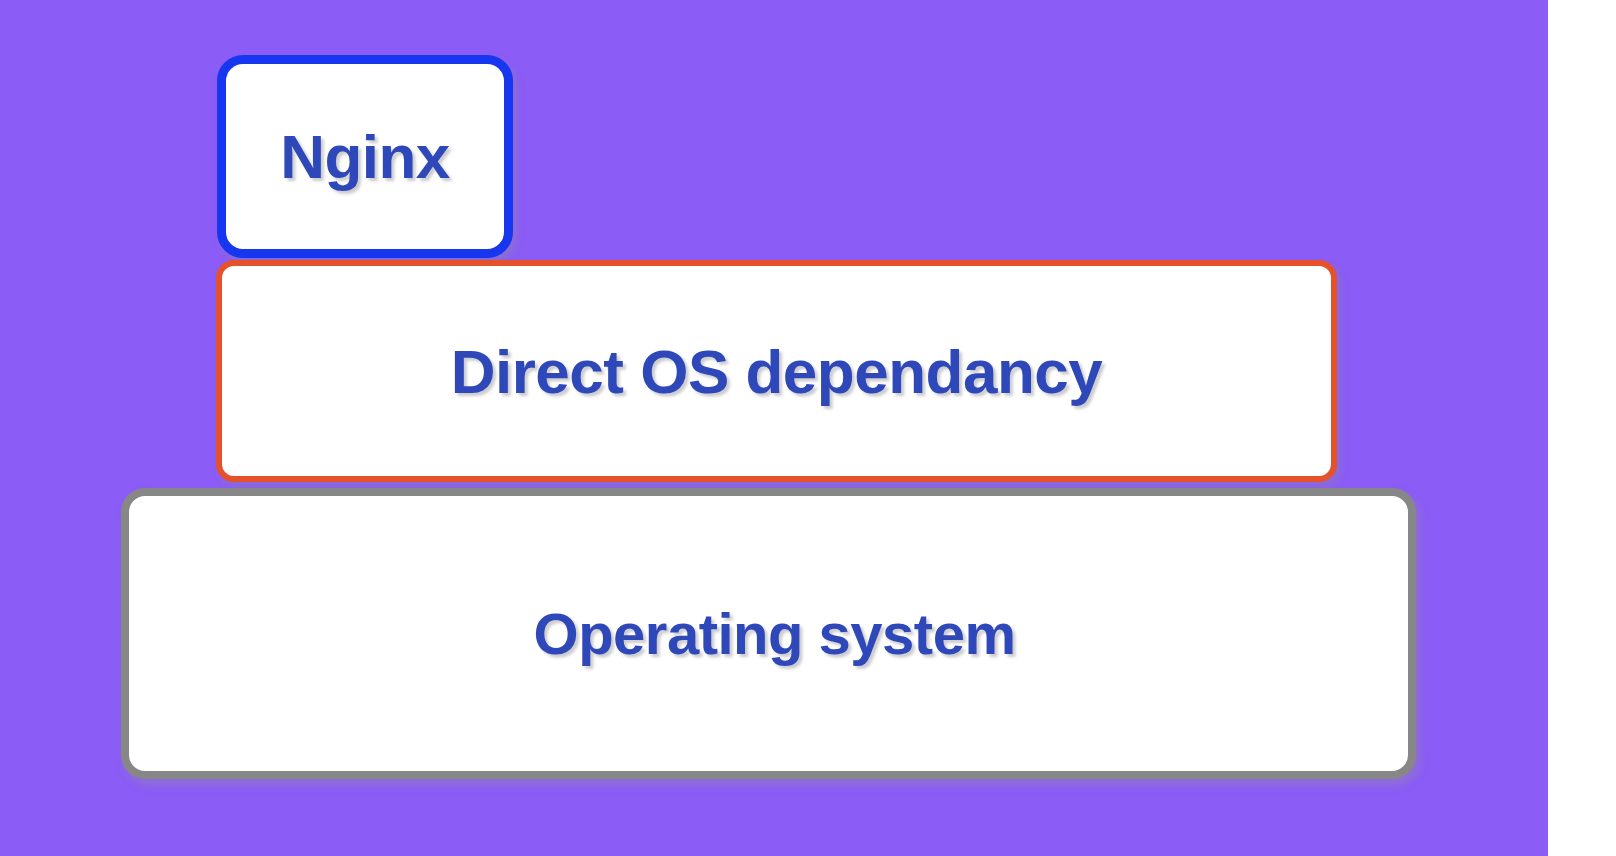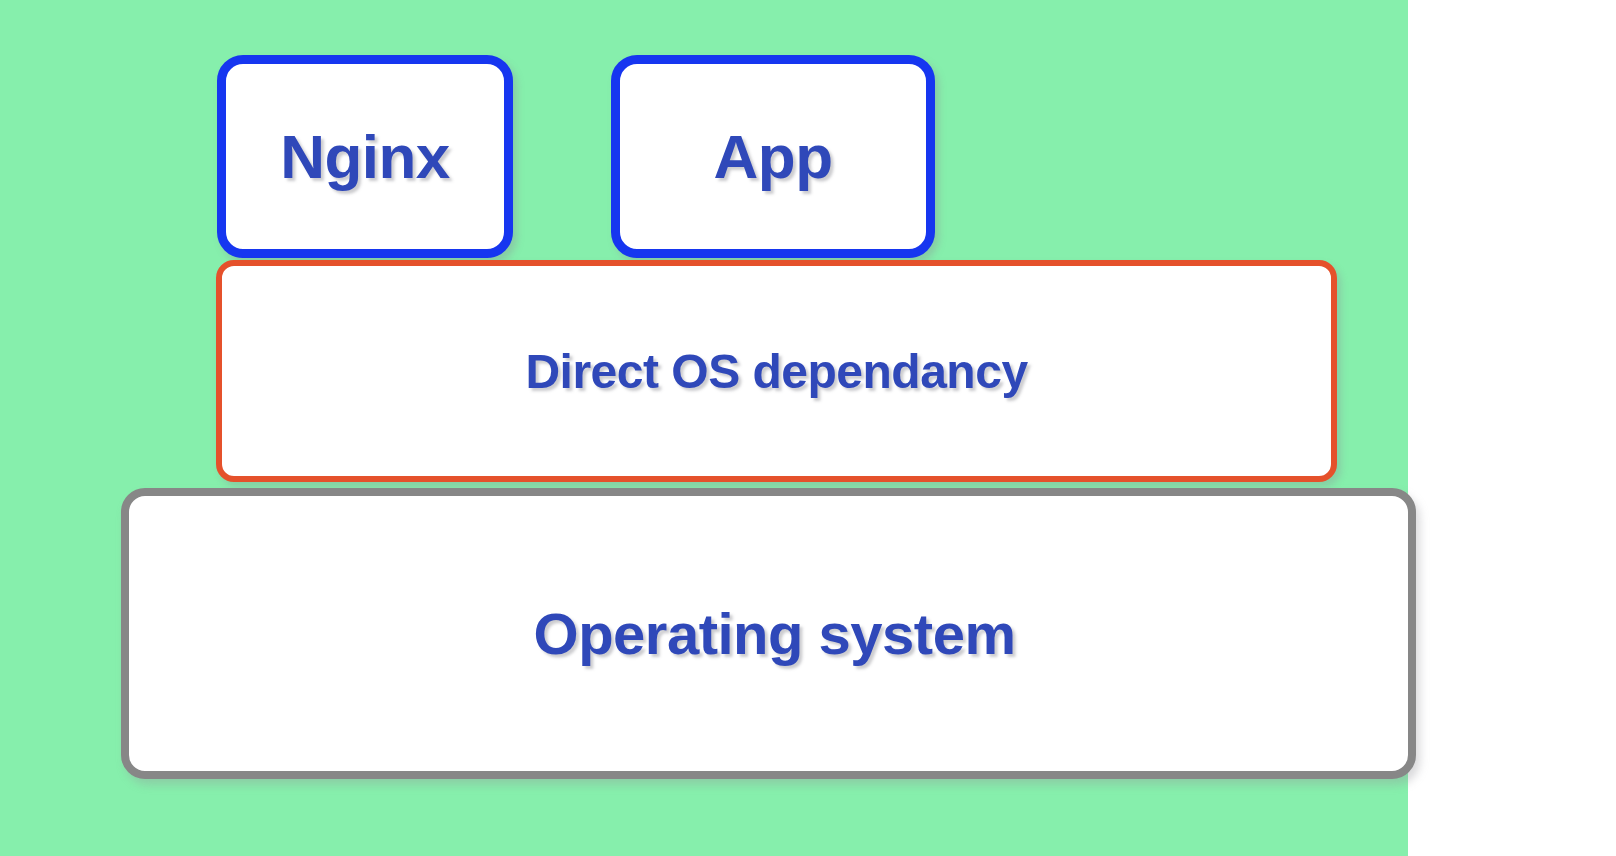--- a/index.html
+++ b/index.html
@@ -10,23 +10,23 @@
   }
   body {
     width: 1616px;
     height: 856px;
     overflow: hidden;
     font-family: "Liberation Sans", sans-serif;
   }
 
   #canvas {
     position: relative;
-    width: 1408px;
+    width: 1548px;
     height: 856px;
-    background: #86efac;
+    background: #8b5cf6;
   }
 
   .layer-box {
     position: absolute;
     box-sizing: border-box;
     background: #ffffff;
     display: flex;
     align-items: center;
     justify-content: center;
   }
@@ -56,21 +56,21 @@
   
   #dependency-box {
     left: 216px;
     top: 260px;
     width: 1121px;
     height: 222px;
     border: 6px solid #e5512b;
     border-radius: 18px;
     box-shadow: 4px 5px 7px rgba(140,140,150,0.32);
   }
-  #dependency-box .layer-label { font-size: 48px; }
+  #dependency-box .layer-label { font-size: 62px; }
 
   
   #os-box {
     left: 121px;
     top: 488px;
     width: 1295px;
     height: 291px;
     border: 8px solid #878787;
     border-radius: 24px;
     box-shadow: 4px 6px 8px rgba(150,150,155,0.35);
@@ -79,23 +79,20 @@
 </style>
 </head>
 <body>
 
 <div id="canvas">
 
   <div class="layer-box svc-box" id="svc-nginx">
     <span class="layer-label">Nginx</span>
   </div>
 
-  <div class="layer-box svc-box" id="svc-app">
-    <span class="layer-label">App</span>
-  </div>
 
 
   <div class="layer-box" id="dependency-box">
     <span class="layer-label">Direct OS dependancy</span>
   </div>
 
   <div class="layer-box" id="os-box">
     <span class="layer-label">Operating system</span>
   </div>
 

